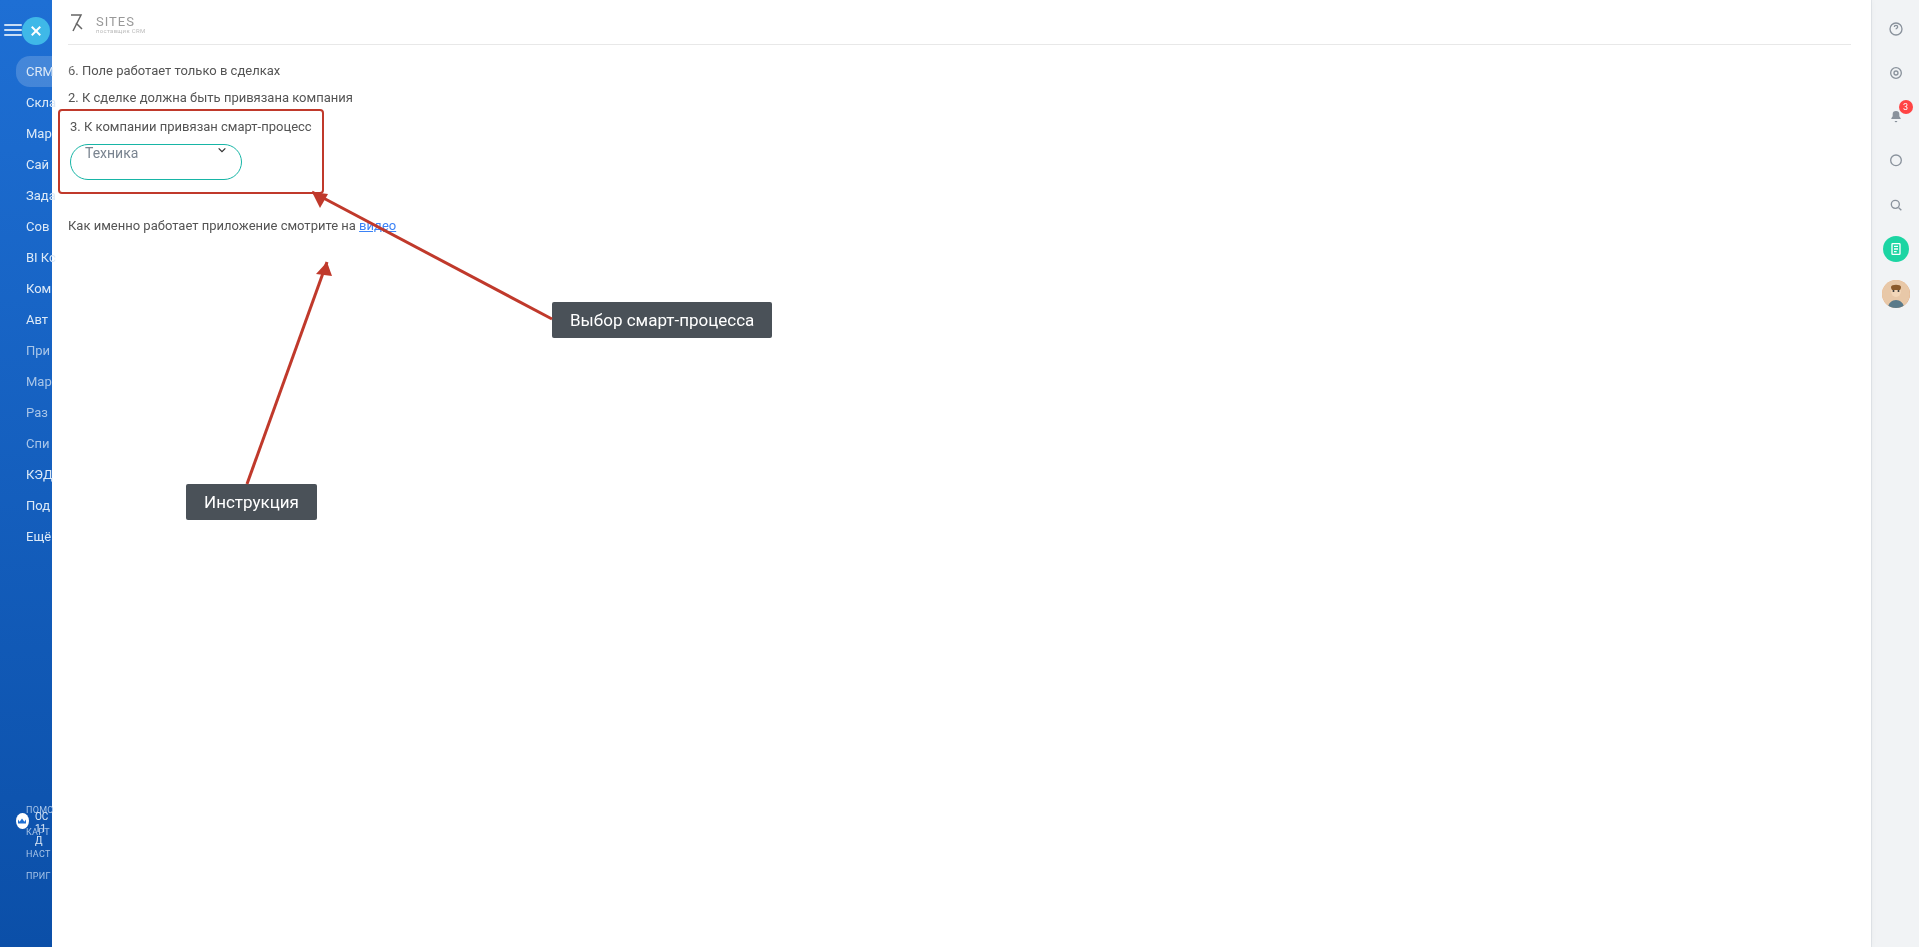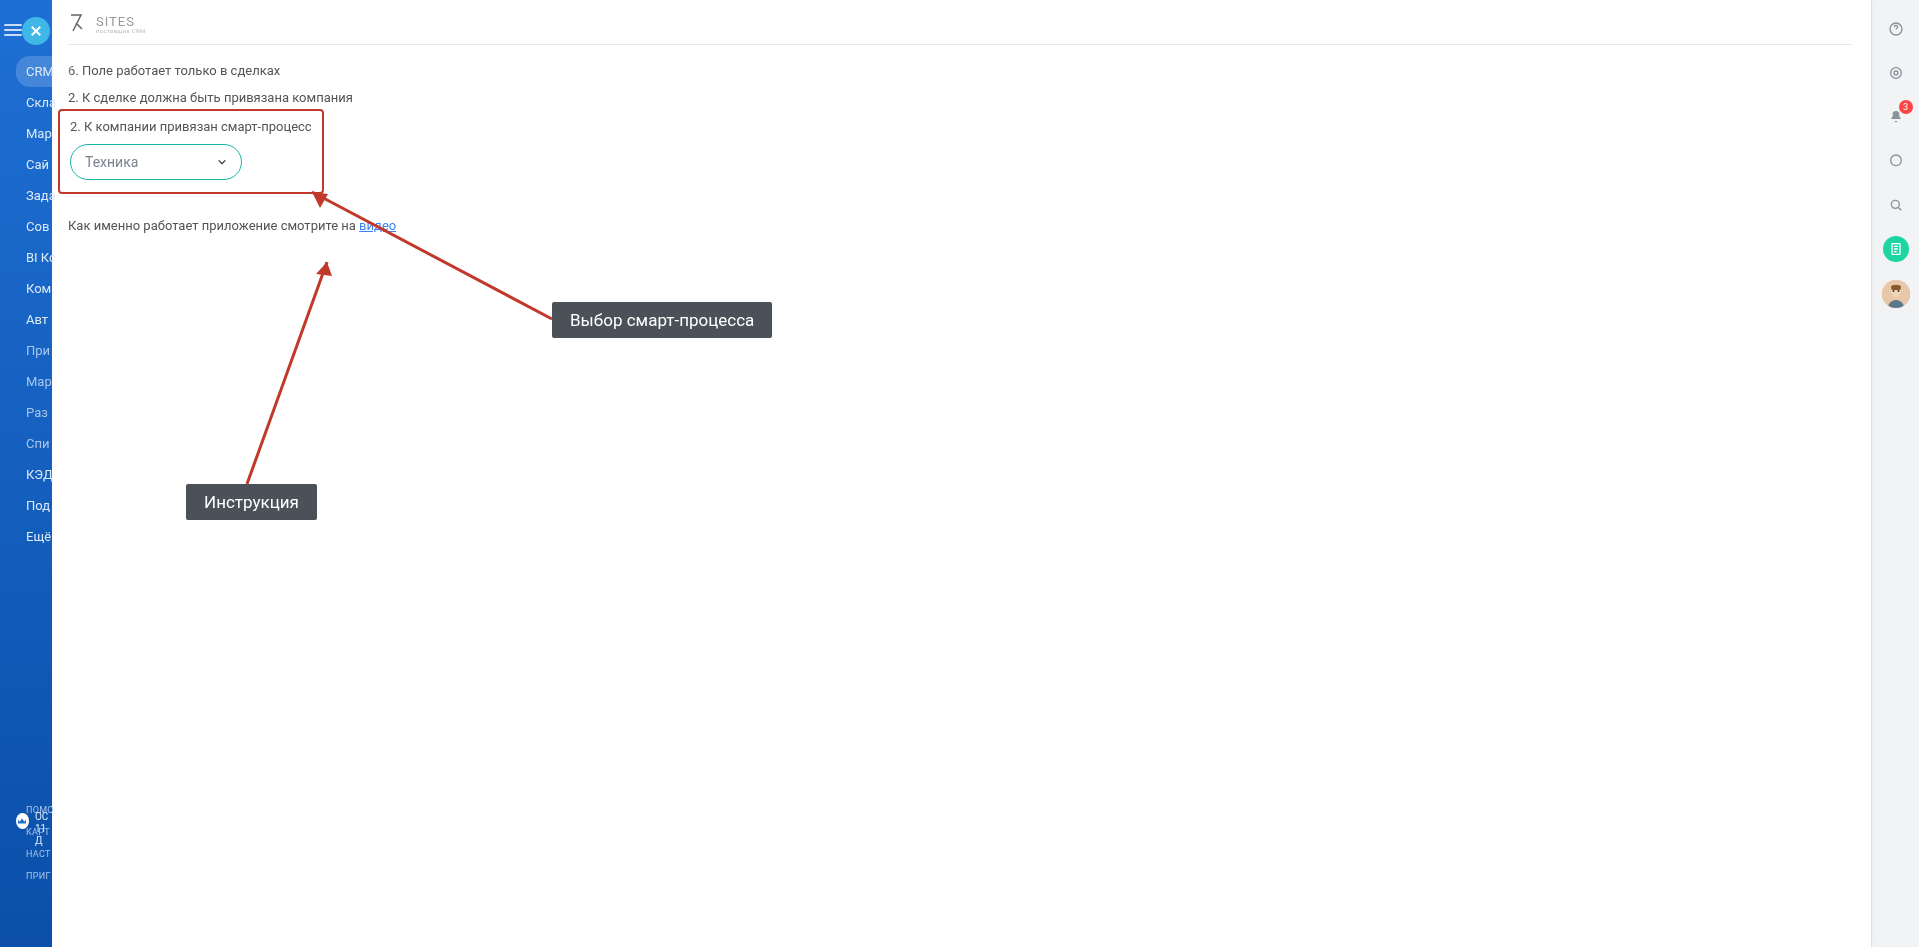--- a/index.html
+++ b/index.html
@@ -35,21 +35,21 @@
 .brand-logo-mark{position:relative;width:22px;height:22px}
 .brand-logo-text{display:flex;flex-direction:column;line-height:1}
 .brand-logo-text .big{font-size:13px;color:#999;letter-spacing:1px;font-weight:400}
 .brand-logo-text .small{font-size:6px;color:#bbb;letter-spacing:.3px}
 .panel-body{padding:0 20px 0 16px;color:#545454;font-size:13px;position:relative}
 .hr{height:1px;background:#e8e8e8;margin:0 0 18px 0}
 .desc{margin-bottom:28px;line-height:1.5}
 .rule{margin-bottom:12px}
 .highlight-box{border:2px solid #c0392b;border-radius:4px;padding:8px 10px 12px;margin:-8px -10px 10px;display:inline-block}
 .select-wrap{margin-top:10px}
-.select{width:172px;height:36px;border:1px solid #17b5a6;border-radius:18px;display:flex;align-items:center;justify-content:space-between;padding:0 14px;cursor:pointer;background:#fff}
+.select{width:172px;height:36px;border:1px solid #17b5a6;border-radius:18px;display:flex;align-items:flex-start;justify-content:space-between;padding:0 14px;cursor:pointer;background:#fff}
 .select-label{color:#7a8490;font-size:14px}
 .select-caret{width:10px;height:10px}
 .video-line{margin-top:14px}
 .video-link{color:#3b82f6;text-decoration:underline;cursor:pointer}
 .anno{position:absolute;background:#4a5158;color:#ffffff;padding:8px 18px;font-size:17px;border-radius:2px}
 .anno-1{left:500px;top:258px}
 .anno-2{left:134px;top:440px}
 .arrow{position:absolute;pointer-events:none}
 </style>
 </head>
@@ -160,21 +160,21 @@
         <span class="big">SITES</span>
         <span class="small">поставщик CRM</span>
       </div>
     </div>
   </div>
   <div class="panel-body">
     <div class="hr"></div>
     <div class="rule">6. Поле работает только в сделках</div>
     <div class="rule">2. К сделке должна быть привязана компания</div>
     <div class="highlight-box">
-      <div class="rule" style="margin-bottom:0">2. К компании привязан смарт-процесс</div>
+      <div class="rule" style="margin-bottom:0">3. К компании привязан смарт-процесс</div>
       <div class="select-wrap">
         <div class="select">
           <span class="select-label">Техника</span>
           <svg class="select-caret" viewBox="0 0 12 12">
               <path d="M2 4l4 4 4-4" stroke="#333" stroke-width="1.5" fill="none"></path>
             </svg>
         </div>
       </div>
     </div>
     <div class="video-line">

